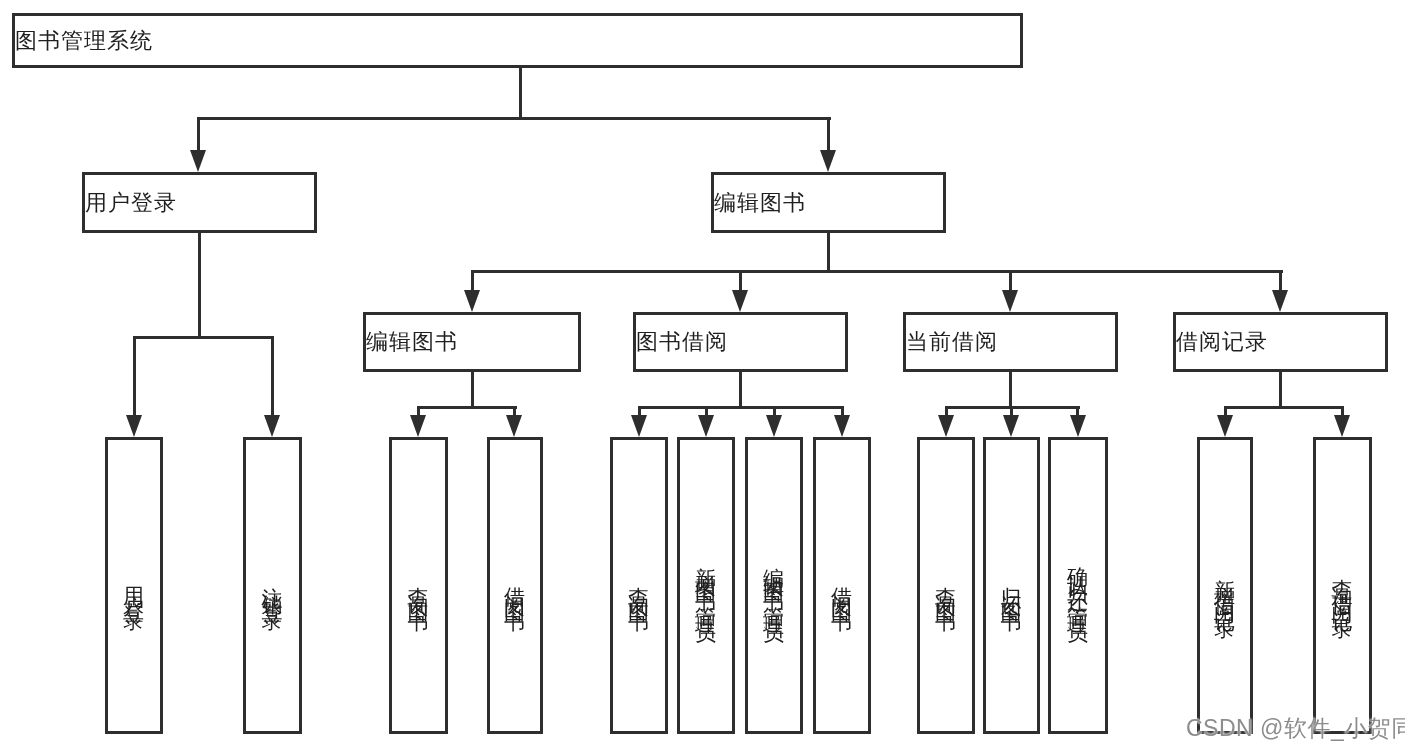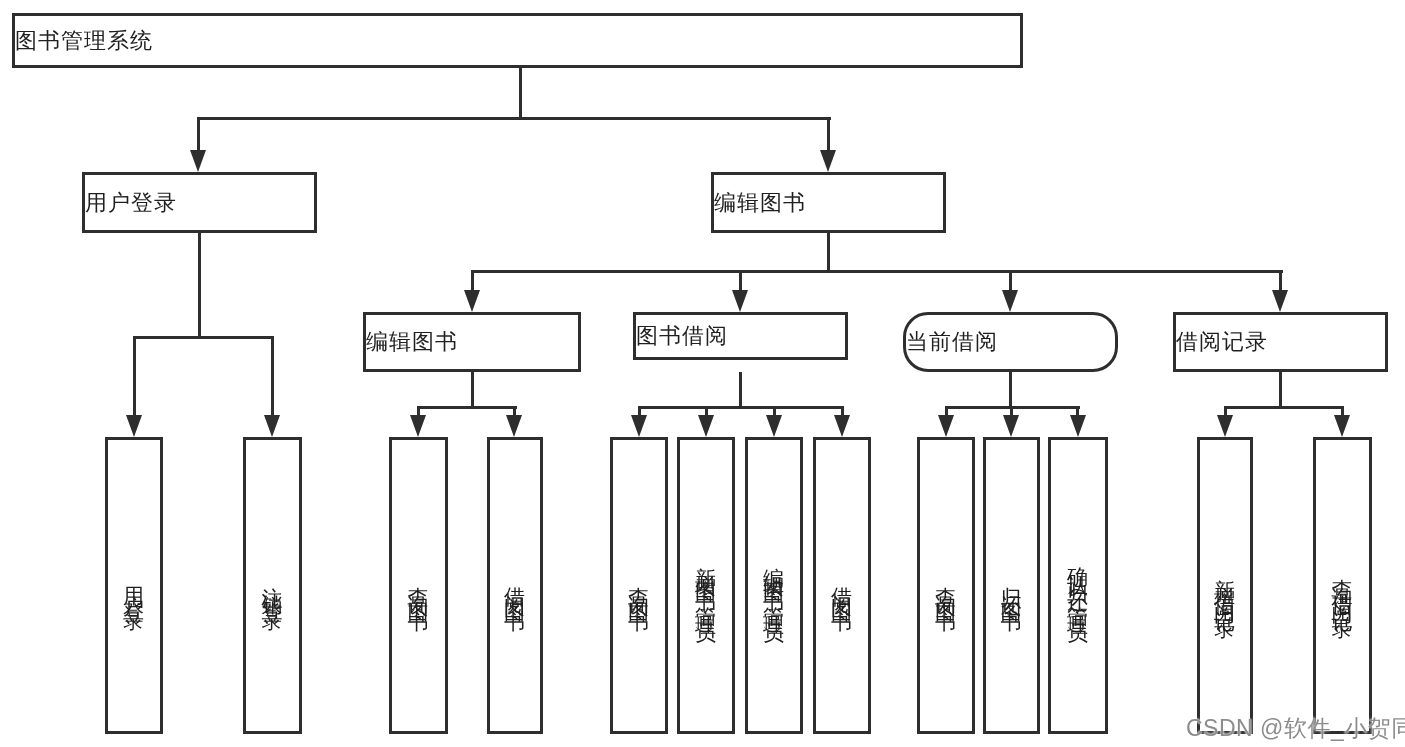--- a/index.html
+++ b/index.html
@@ -103,24 +103,24 @@
     <div class="arrow" style="left:732px;top:290px;"></div>
     <div class="vline" style="left:1009px;top:270px;height:22px;"></div>
     <div class="arrow" style="left:1002px;top:290px;"></div>
     <div class="vline" style="left:1279px;top:270px;height:22px;"></div>
     <div class="arrow" style="left:1272px;top:290px;"></div>
   </div>
 
   <div class="box" style="left:363px;top:312px;width:218px;height:60px;">
     <span>编辑图书</span>
   </div>
-  <div class="box" style="left:633px;top:312px;width:215px;height:48px;">
+  <div class="box" style="left:633px;top:312px;width:215px;height:60px;">
     <span>图书借阅</span>
   </div>
-  <div class="box" style="left:903px;top:312px;width:215px;height:60px;border-radius:25px;">
+  <div class="box" style="left:903px;top:312px;width:215px;height:60px;">
     <span>当前借阅</span>
   </div>
   <div class="box" style="left:1173px;top:312px;width:215px;height:60px;">
     <span>借阅记录</span>
   </div>
 
   <div>
     <div class="vline" style="left:471px;top:372px;height:37px;"></div>
     <div class="hline" style="left:417px;top:406px;width:100px;"></div>
     <div class="vline" style="left:417px;top:406px;height:12px;"></div>

